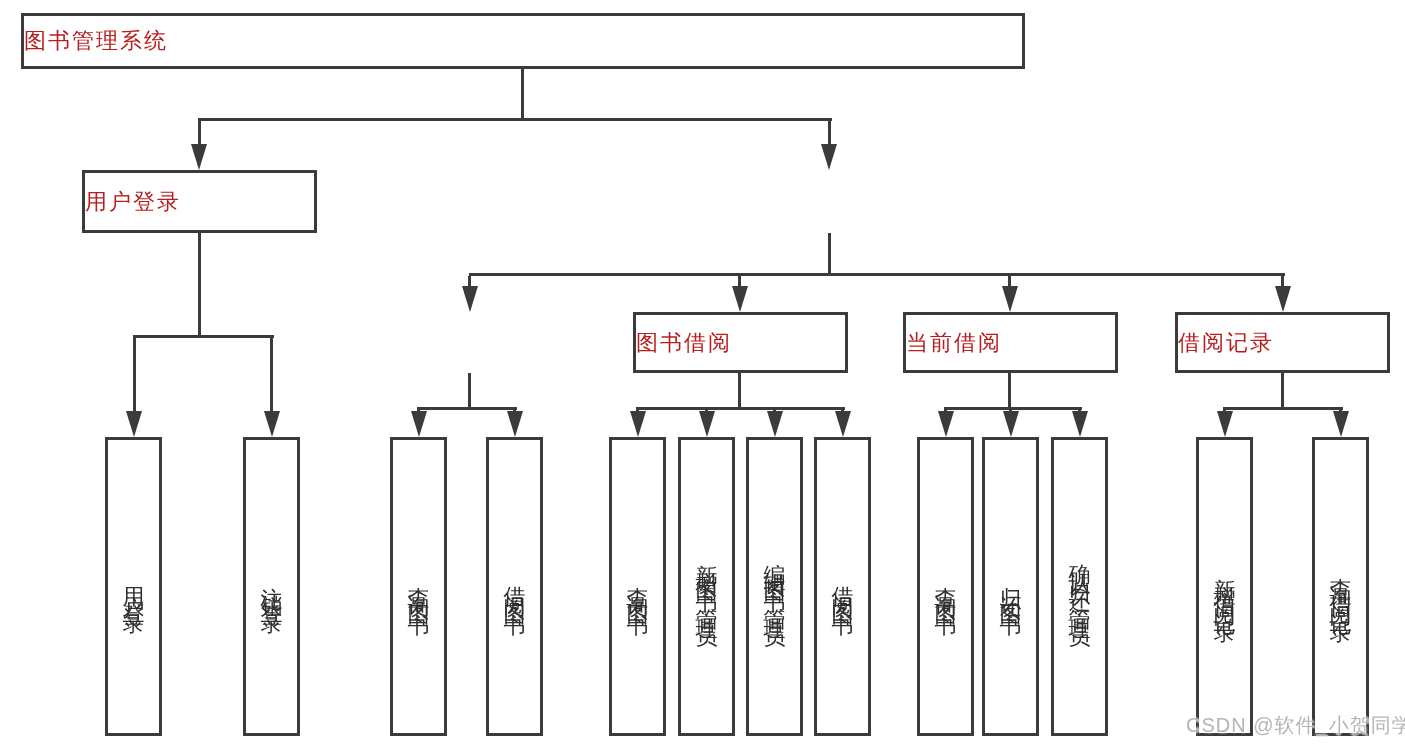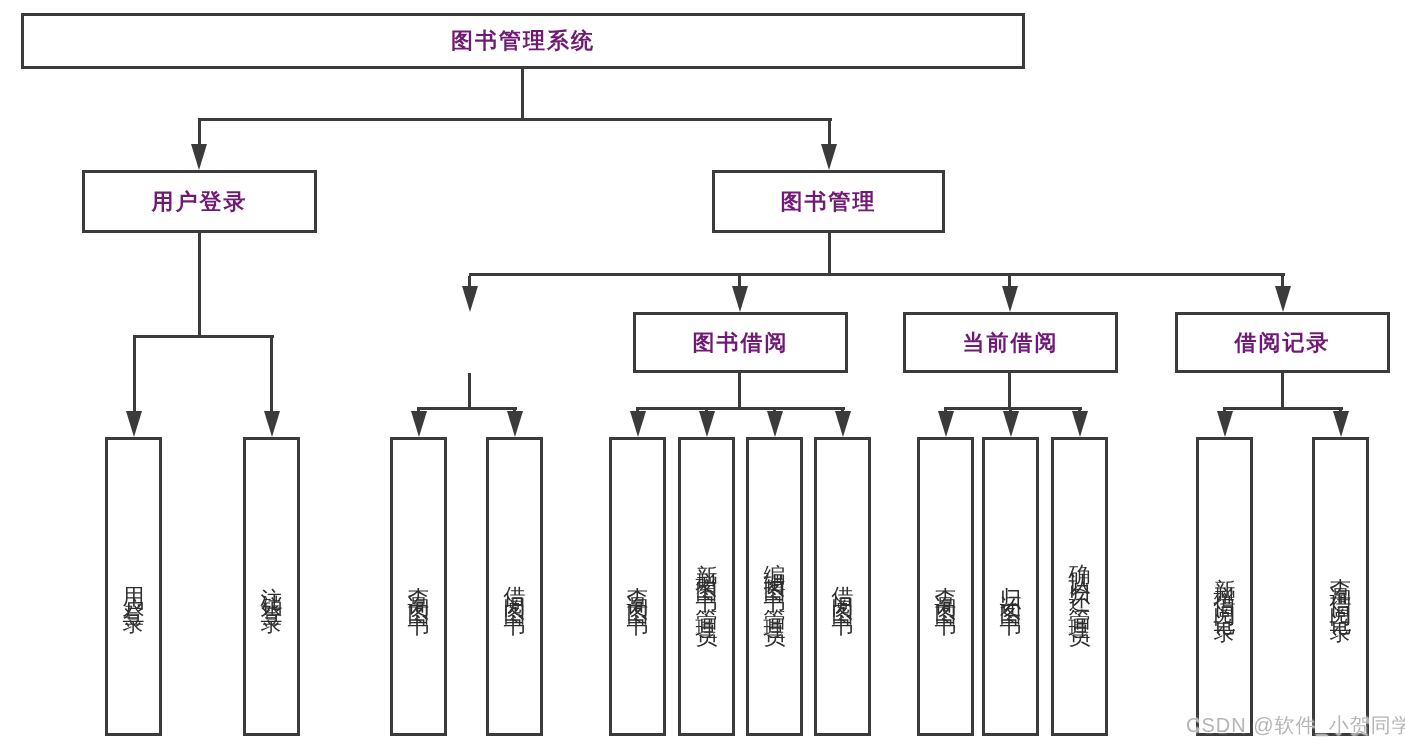--- a/index.html
+++ b/index.html
@@ -2,24 +2,23 @@
 <html><head>
 <meta charset="utf-8">
 <style>
   html,body{margin:0;padding:0;background:#ffffff;}
   .canvas{
     position:relative;width:1405px;height:747px;background:#ffffff;
     font-family:"Liberation Sans","DejaVu Sans",sans-serif;overflow:hidden;
   }
   .hnode{
     position:absolute;background:#ffffff;border:3px solid #3b3b3b;
-    display:flex;align-items:center;justify-content:center;
-    font-size:22px;color:#701a75;letter-spacing:2px;box-sizing:content-box;
+    display:flex;align-items:center;justify-content:flex-start;
+    font-size:22px;color:#b91c1c;letter-spacing:2px;box-sizing:content-box;
     z-index:2;
-    font-weight:bold;
   }
   .vnode{
     position:absolute;top:437px;width:51px;height:293px;
     background:#ffffff;border:3px solid #3b3b3b;
     display:flex;align-items:center;justify-content:center;
     box-sizing:content-box;z-index:2;
   }
   .vtext{
     writing-mode:vertical-rl;text-orientation:mixed;
     font-size:22px;color:#2e2e2e;letter-spacing:9px;line-height:1;
@@ -50,23 +49,20 @@
 
   <div class="vl" style="left:521px;top:69px;height:49px"></div>
   <div class="hl" style="left:198px;top:118px;width:634px"></div>
   <div class="vl" style="left:198px;top:121px;height:26px"></div>
   <div class="vl" style="left:828px;top:121px;height:26px"></div>
   <div class="arrow" style="left:191px;top:144px"></div>
   <div class="arrow" style="left:821px;top:144px"></div>
 
   <div class="hnode" style="left:82px;top:170px;width:229px;height:57px">
     <span>用户登录</span>
-  </div>
-  <div class="hnode" style="left:712px;top:170px;width:227px;height:57px">
-    <span>图书管理</span>
   </div>
 
   <div class="vl" style="left:198px;top:233px;height:102px"></div>
   <div class="hl" style="left:133px;top:335px;width:141px"></div>
   <div class="vl" style="left:133px;top:338px;height:74px"></div>
   <div class="vl" style="left:270px;top:338px;height:74px"></div>
   <div class="arrow" style="left:126px;top:411px"></div>
   <div class="arrow" style="left:264px;top:411px"></div>
 
   <div class="vl" style="left:828px;top:233px;height:40px"></div>

